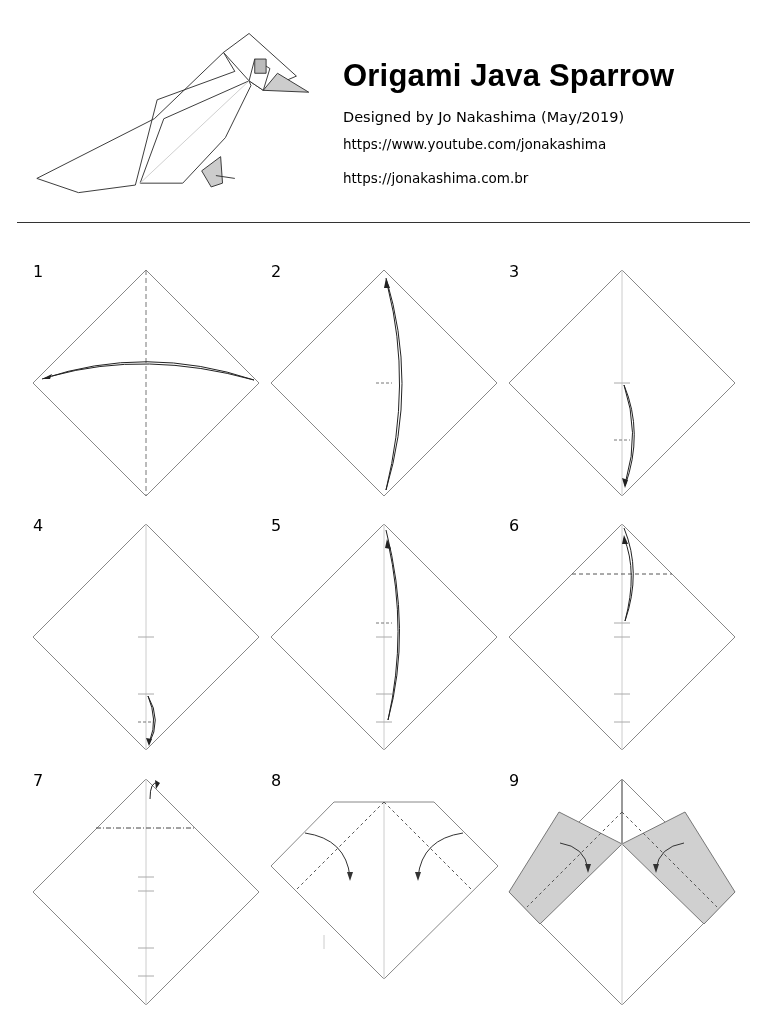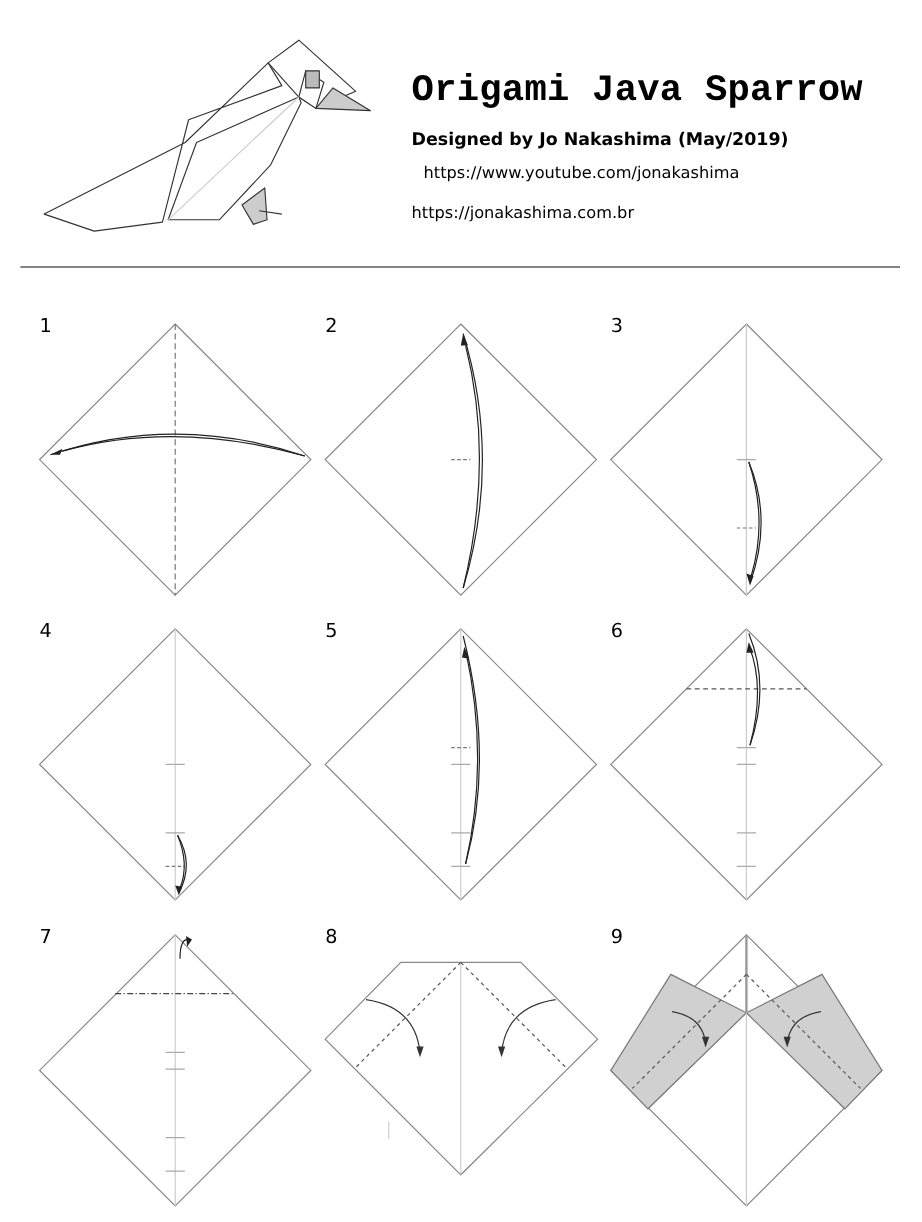--- a/index.html
+++ b/index.html
@@ -1,21 +1,21 @@
 <!DOCTYPE html>
 <html><head>
 <meta charset="utf-8">
 <style>
   html, body { margin:0; padding:0; background:#ffffff; }
   body { width:768px; height:1018px; position:relative; overflow:hidden; font-family:"DejaVu Sans", sans-serif; color:#000; }
   #bird { position:absolute; left:18px; top:24px; width:320px; height:180px; }
-  .title { position:absolute; left:343px; top:58px; font-family:Liberation Mono, monospace; font-weight:bold; font-size:31px; letter-spacing:0.2px; white-space:nowrap;text-align:right; }
-  .designer { position:absolute; left:343px; top:109px; font-weight:bold; font-size:14.5px; white-space:nowrap; }
+  .title { position:absolute; left:343px; top:58px; font-family:Liberation Sans, sans-serif; font-weight:bold; font-size:31px; letter-spacing:0.2px; white-space:nowrap;text-align:right; }
+  .designer { position:absolute; left:343px; top:109px; font-weight:normal; font-size:14.5px; white-space:nowrap; }
   .link { position:absolute; left:343px; font-size:13.5px; white-space:nowrap; }
-  .link1 { top:136px;margin-left:10px; }
+  .link1 { top:136px; }
   .link2 { top:170px; }
   .rule { position:absolute; left:17px; top:222px; width:733px; height:0; border-top:1px solid #333; }
   .step { position:absolute; width:240px; height:250px; }
   .step .num { position:absolute; left:9px; top:4px; font-size:16px; }
   .step svg { position:absolute; left:0; top:0; }
 </style>
 </head>
 <body>
 
 <svg id="bird" viewBox="0 0 330 190" width="320" height="180">

